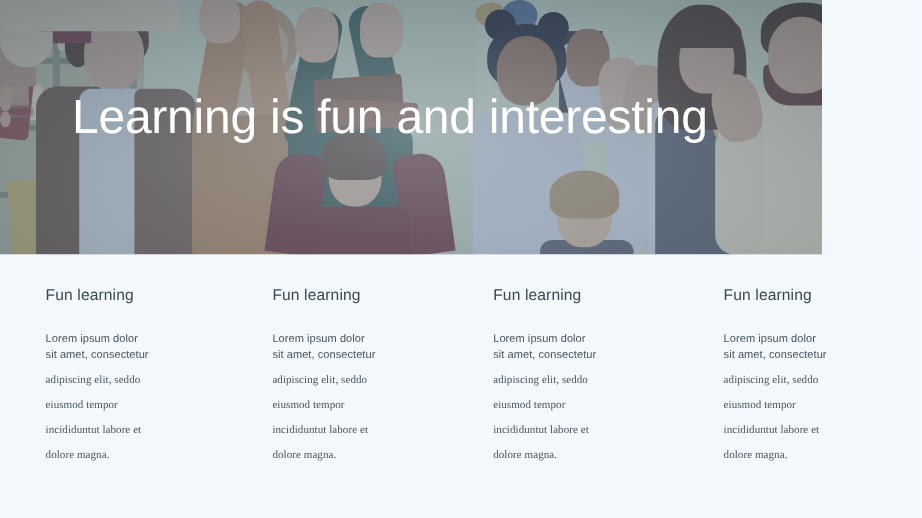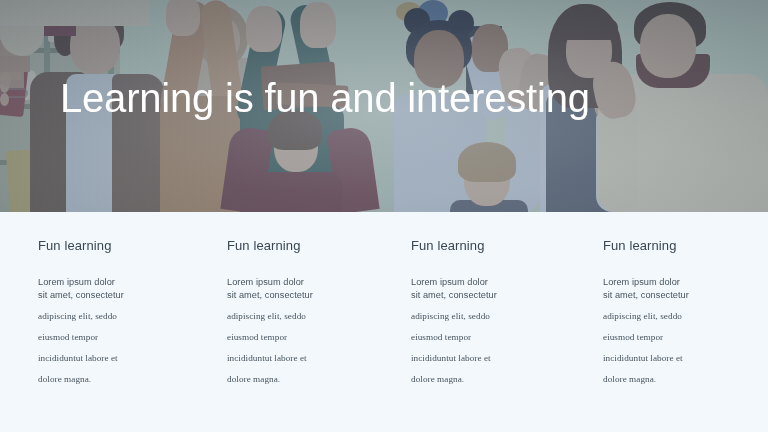--- a/index.html
+++ b/index.html
@@ -14,21 +14,21 @@
   .slide {
     position:relative;
     width:768px; height:432px;
     background:#f2f8fb;
   }
 
   
   .hero {
     position:absolute;
     left:0; top:0;
-    width:768px; height:212px;
+    width:685px; height:212px;
     overflow:hidden;
     background:#4c1d95;
   }
 
   .hero-photo {
     position:absolute;
     inset:0;
     overflow:hidden;
   }
 

